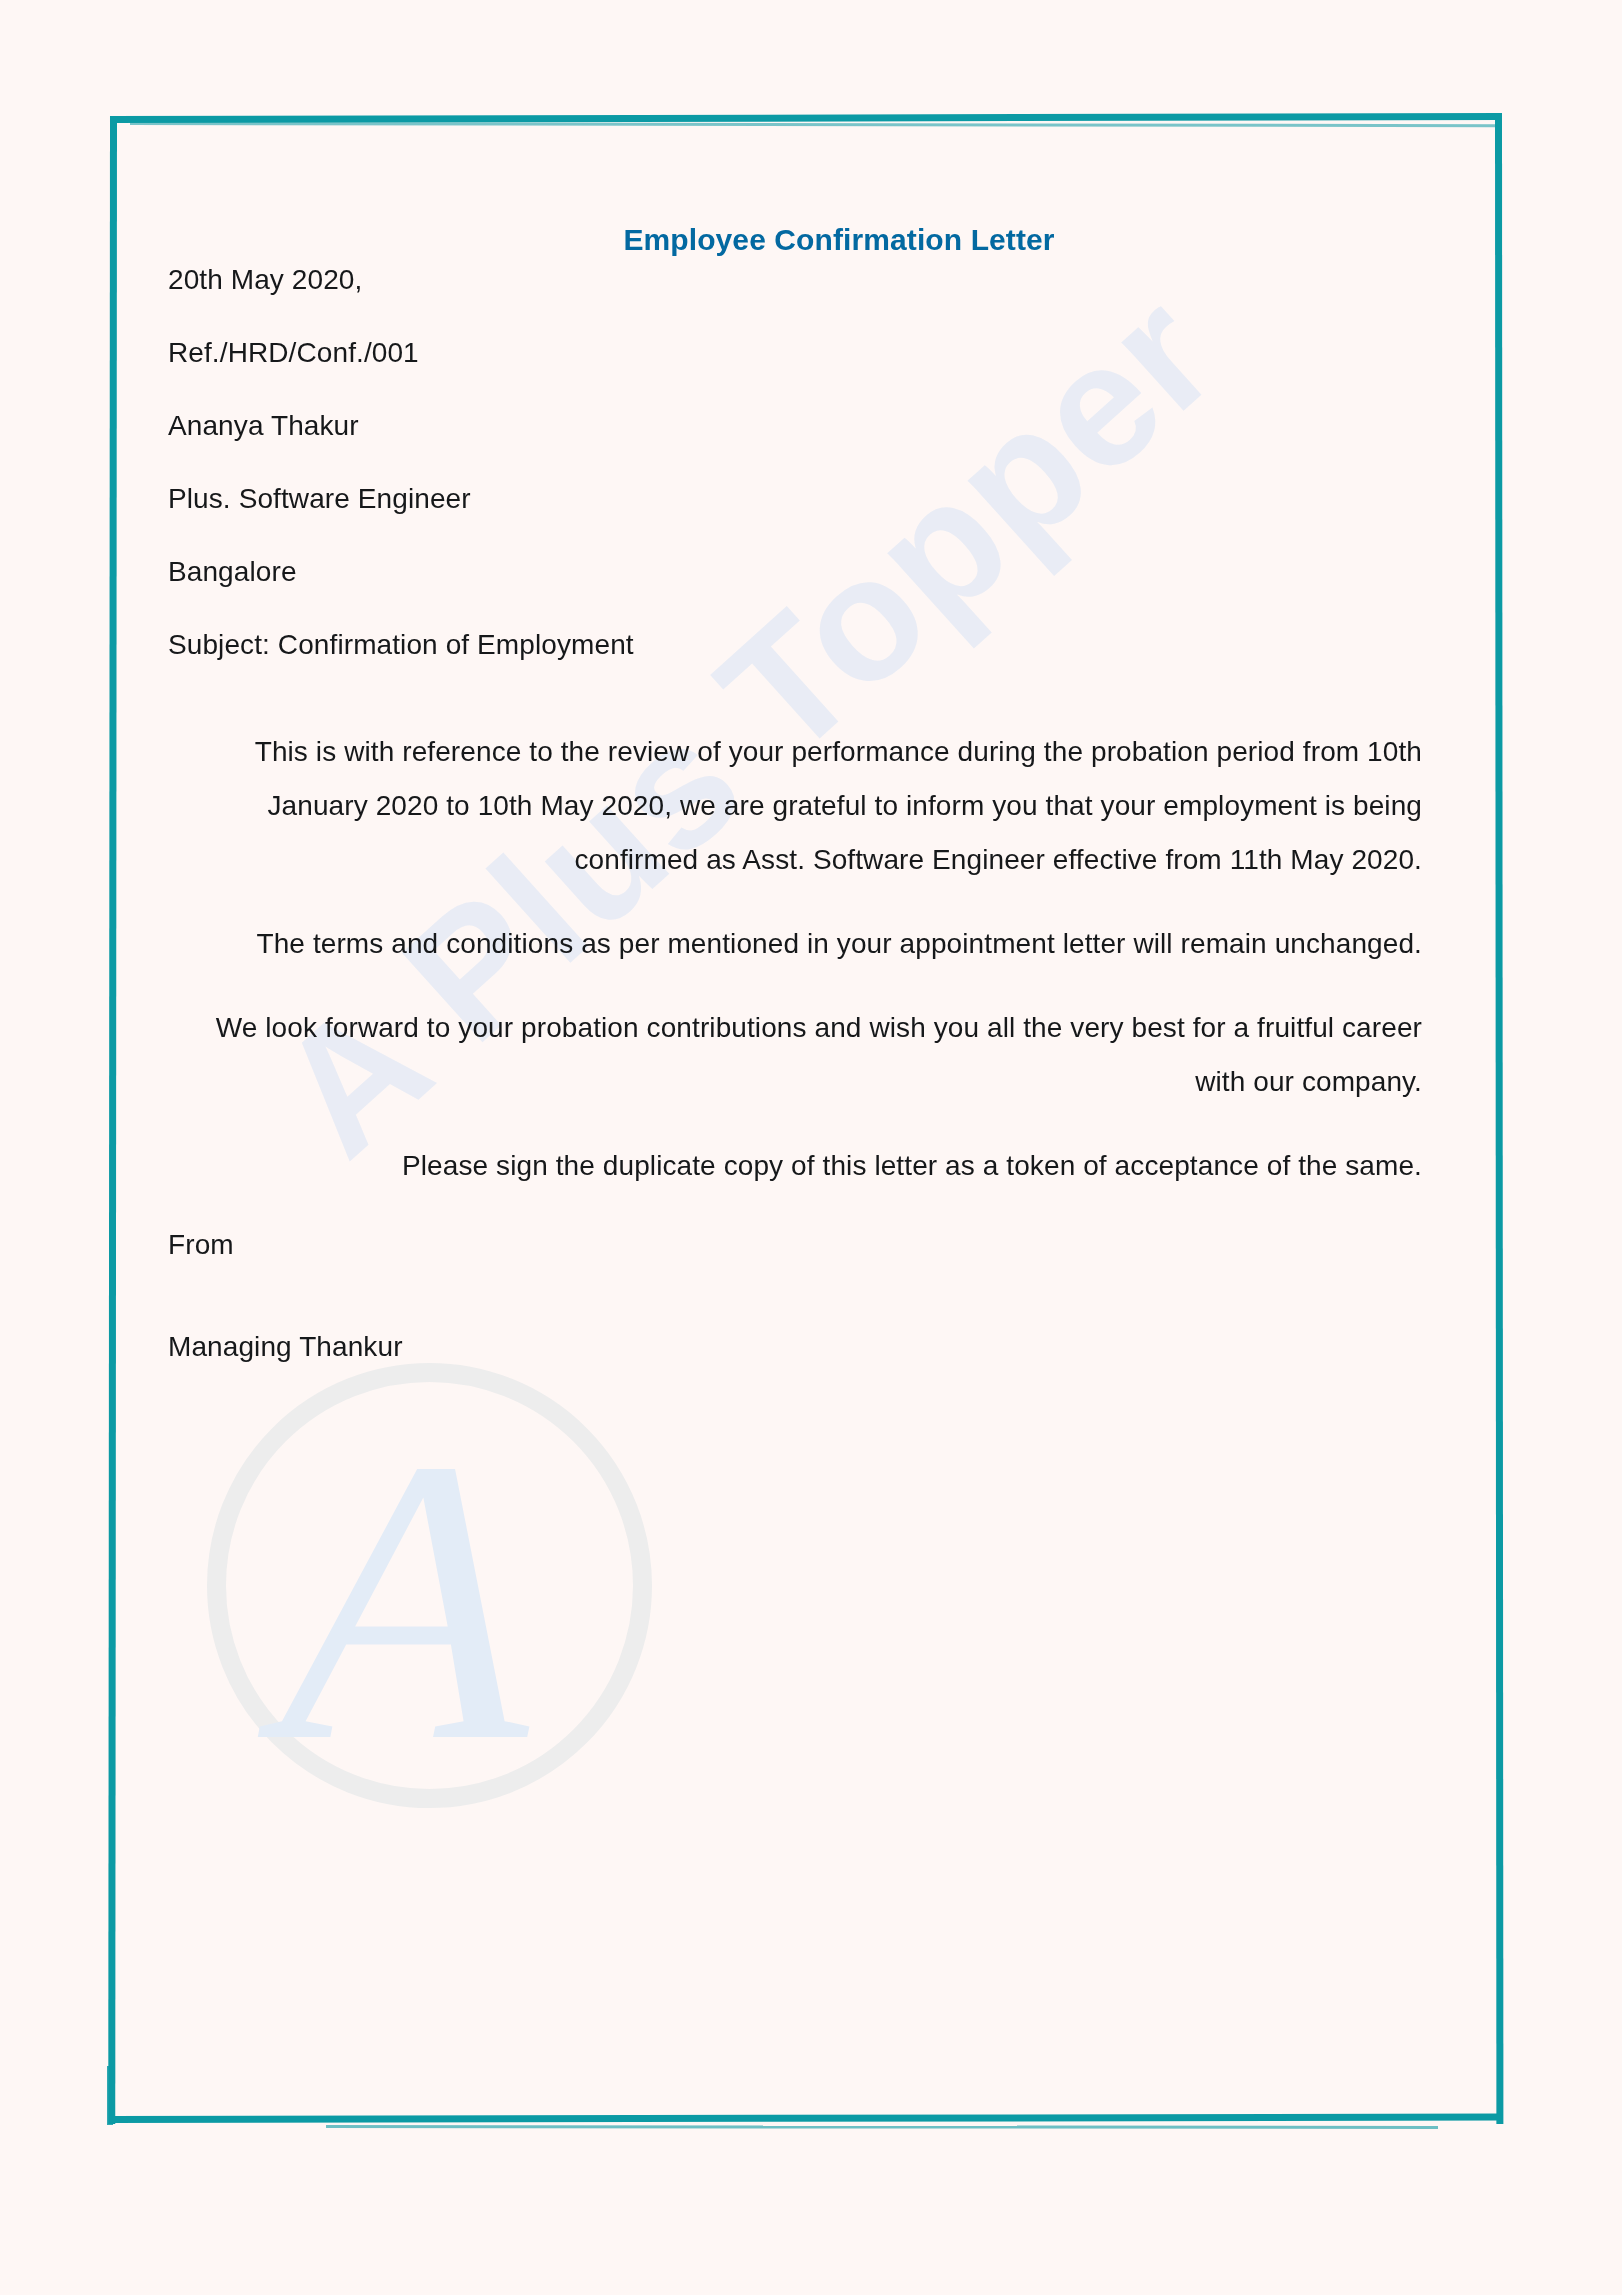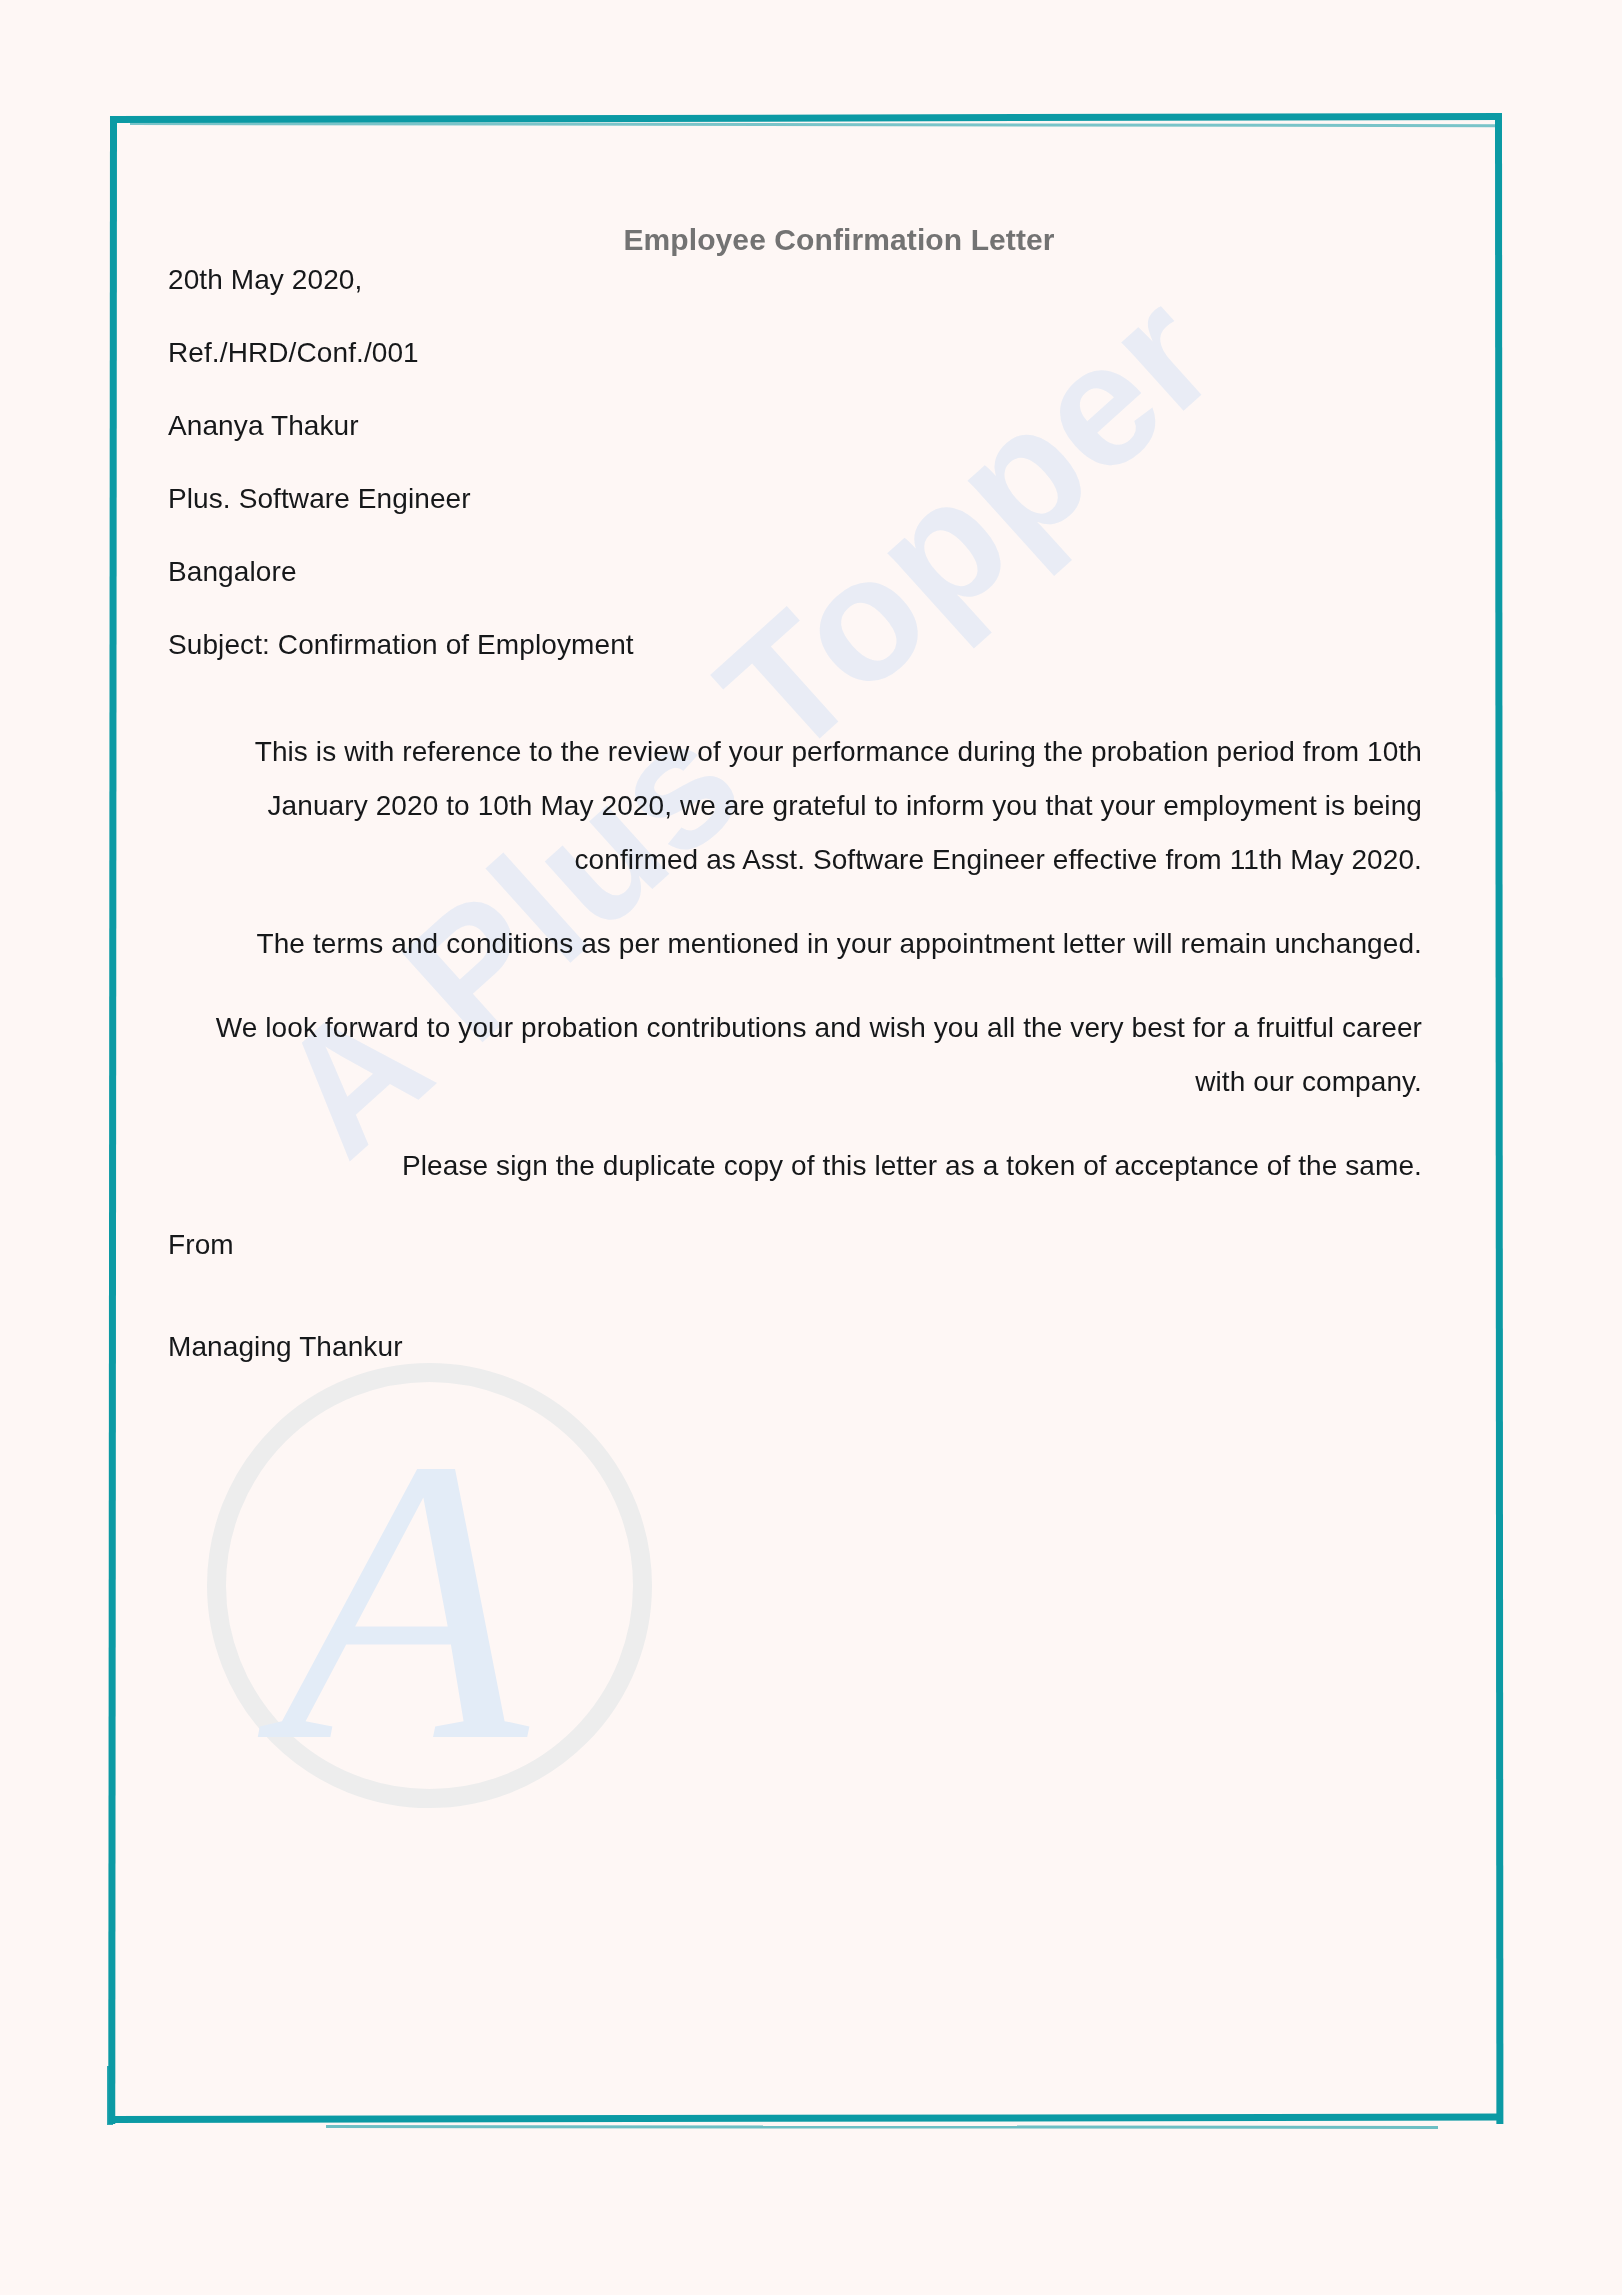--- a/index.html
+++ b/index.html
@@ -133,21 +133,21 @@
   #letter-body {
     position: absolute;
     left: 52px;
     top: 105px;
     width: 1302px;
   }
 
   #letter-title {
     font-size: 30px;
     font-weight: 700;
-    color: #737373;
+    color: #0369a1;
     text-align: center;
     letter-spacing: 0.1px;
     margin: 0 0 3px 0;
     line-height: 37px;
     position: relative;
     left: 26px;
   }
 
   .letter-line {
     font-size: 28px;

